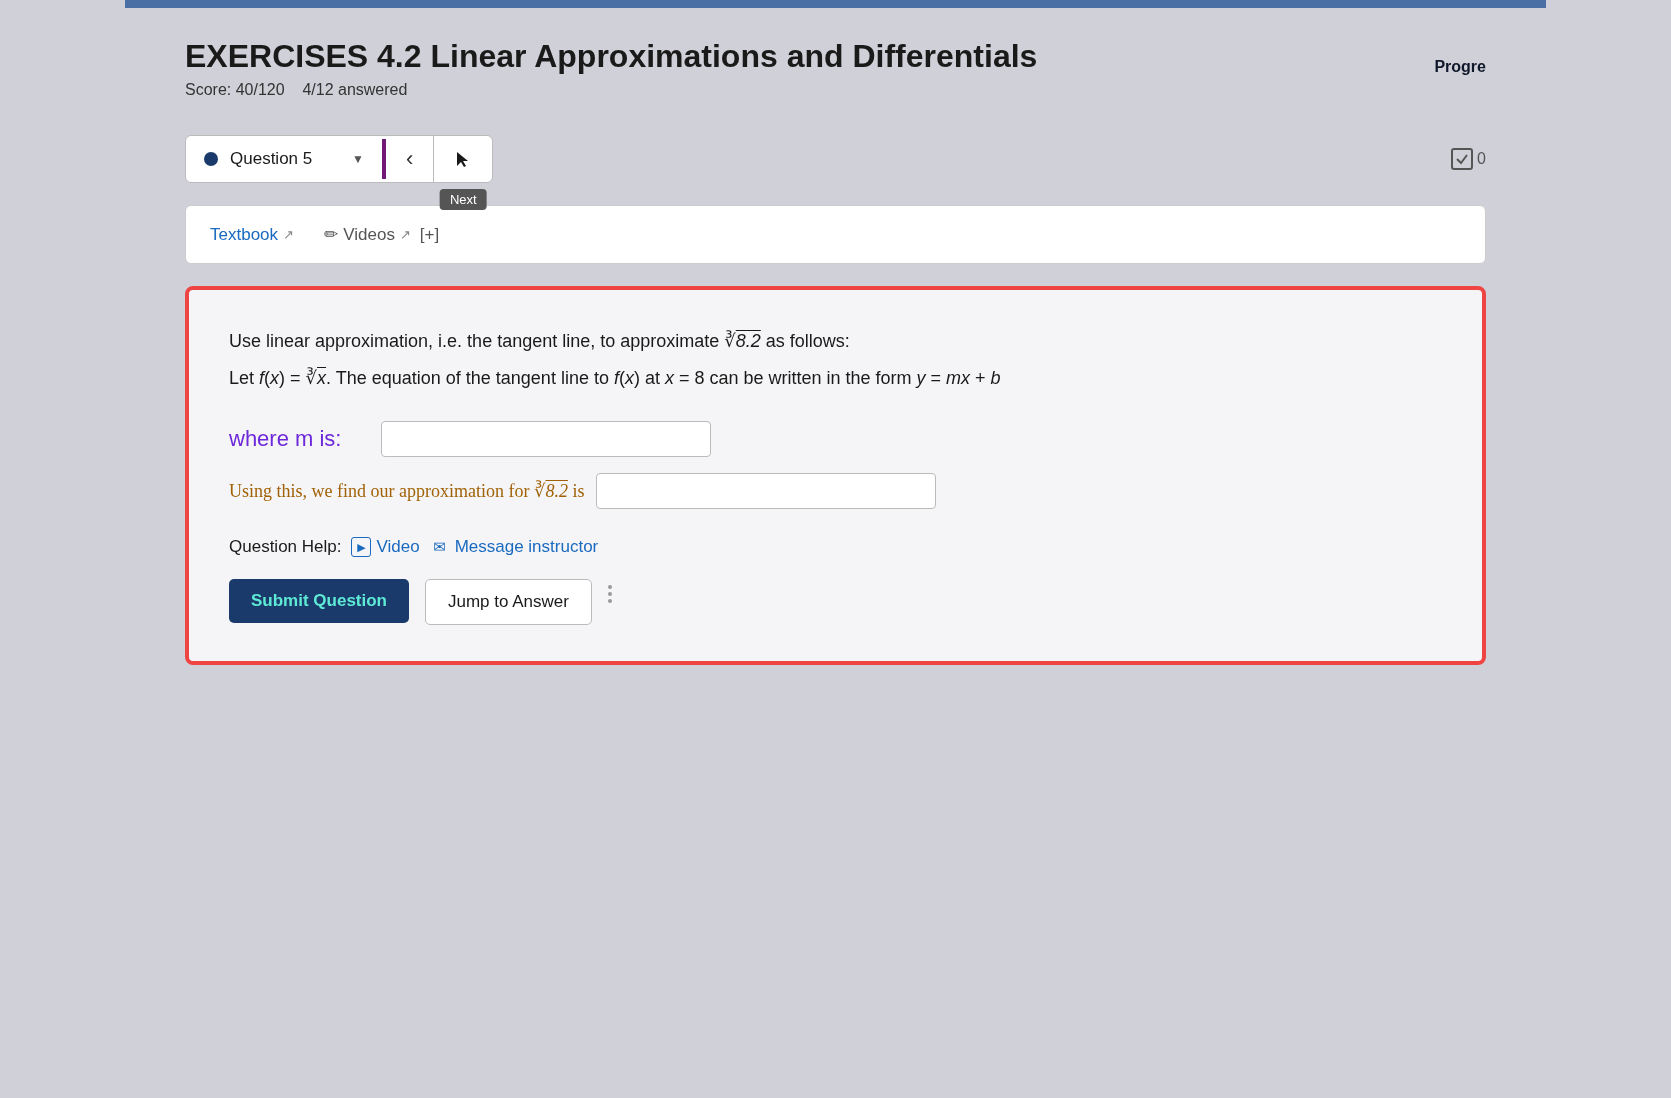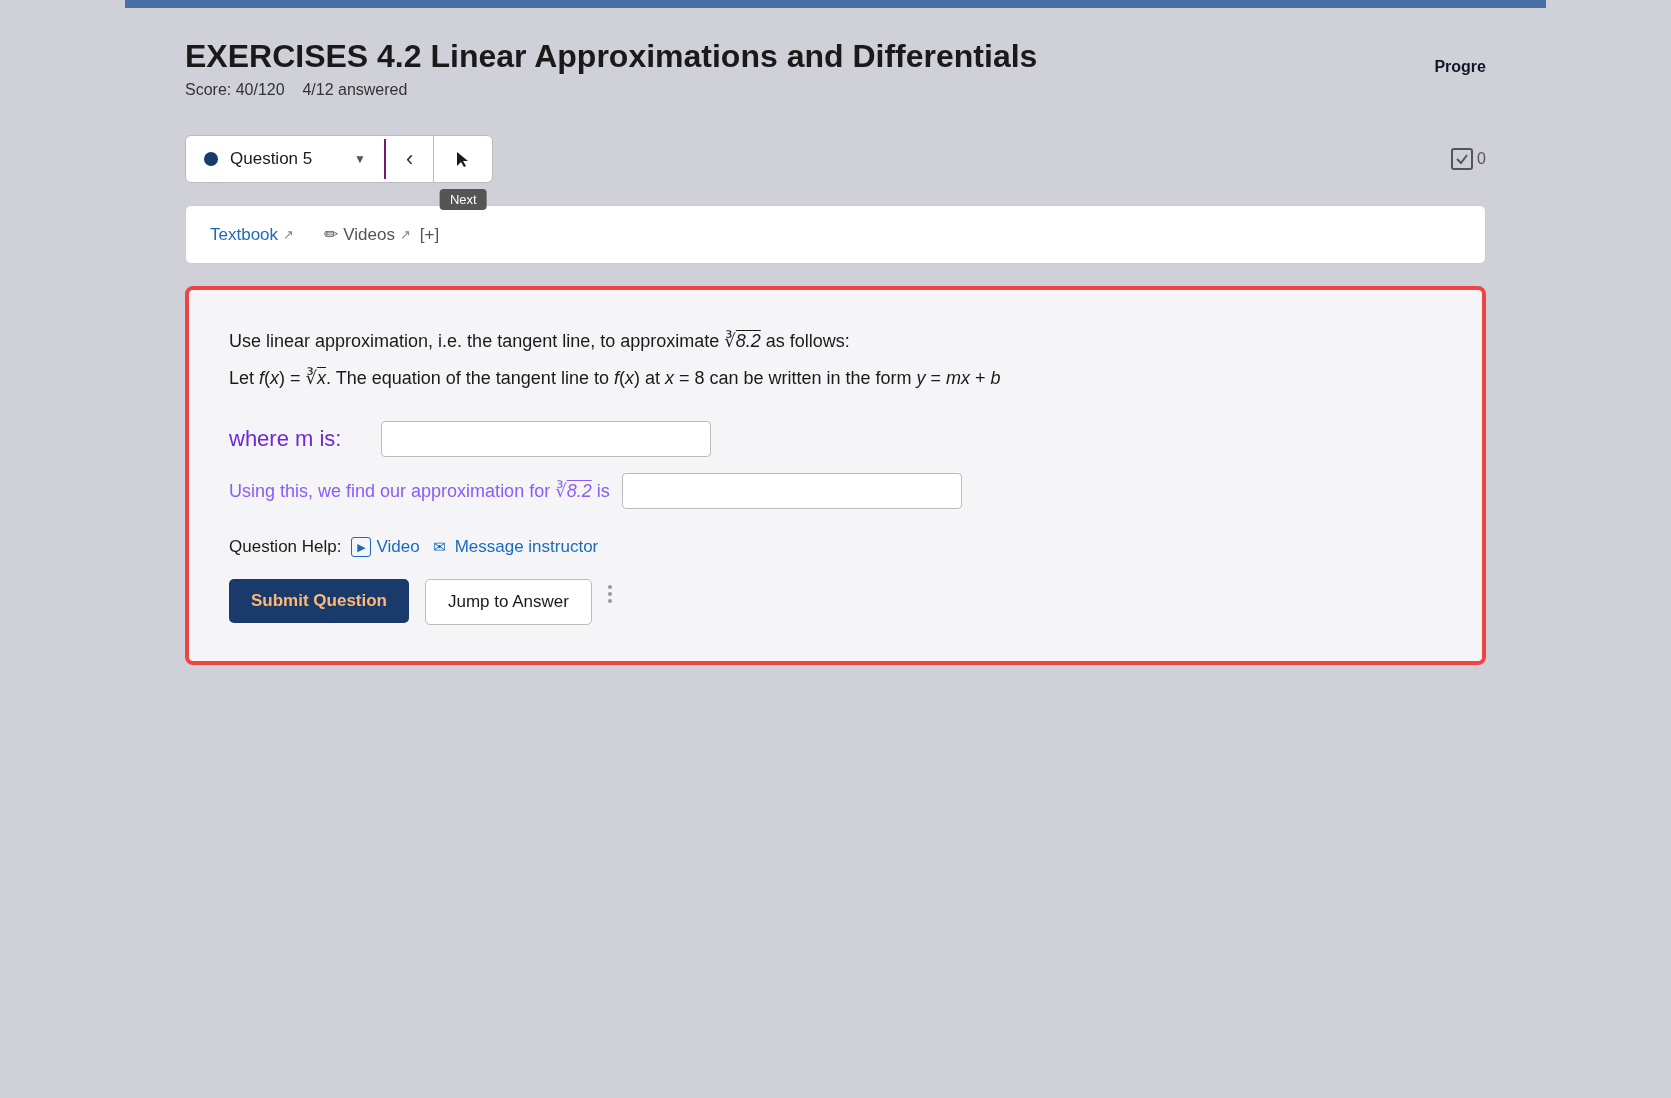--- a/index.html
+++ b/index.html
@@ -68,21 +68,21 @@
       background: #fff;
       width: fit-content;
       position: relative;
     }
 
     .question-selector {
       display: flex;
       align-items: center;
       padding: 10px 18px;
       gap: 12px;
-      border-right: 2px solid #701a75;
+      border-right: 4px solid #701a75;
       cursor: pointer;
       min-width: 200px;
     }
 
     .question-dot {
       width: 14px;
       height: 14px;
       border-radius: 50%;
       background: #1a3a6b;
       display: inline-block;
@@ -217,21 +217,22 @@
     .approx-row {
       display: flex;
       align-items: center;
       gap: 12px;
       margin-bottom: 28px;
       margin-top: 10px;
     }
 
     .approx-label {
       font-size: 18px;
-      color: #8b5cf6;
+      color: #a16207;
+      font-family: Liberation Serif, serif;
     }
 
     .approx-input {
       border: 1px solid #bbb;
       border-radius: 4px;
       padding: 8px 12px;
       font-size: 16px;
       width: 340px;
       background: #fff;
       outline: none;
@@ -278,21 +279,21 @@
     }
 
     .buttons-row {
       display: flex;
       align-items: flex-start;
       gap: 16px;
     }
 
     .submit-btn {
       background: #1a3a6b;
-      color: #fdba74;
+      color: #5eead4;
       border: none;
       border-radius: 5px;
       padding: 12px 22px;
       font-size: 17px;
       font-weight: 600;
       cursor: pointer;
     }
 
     .jump-btn {
       background: #fff;

